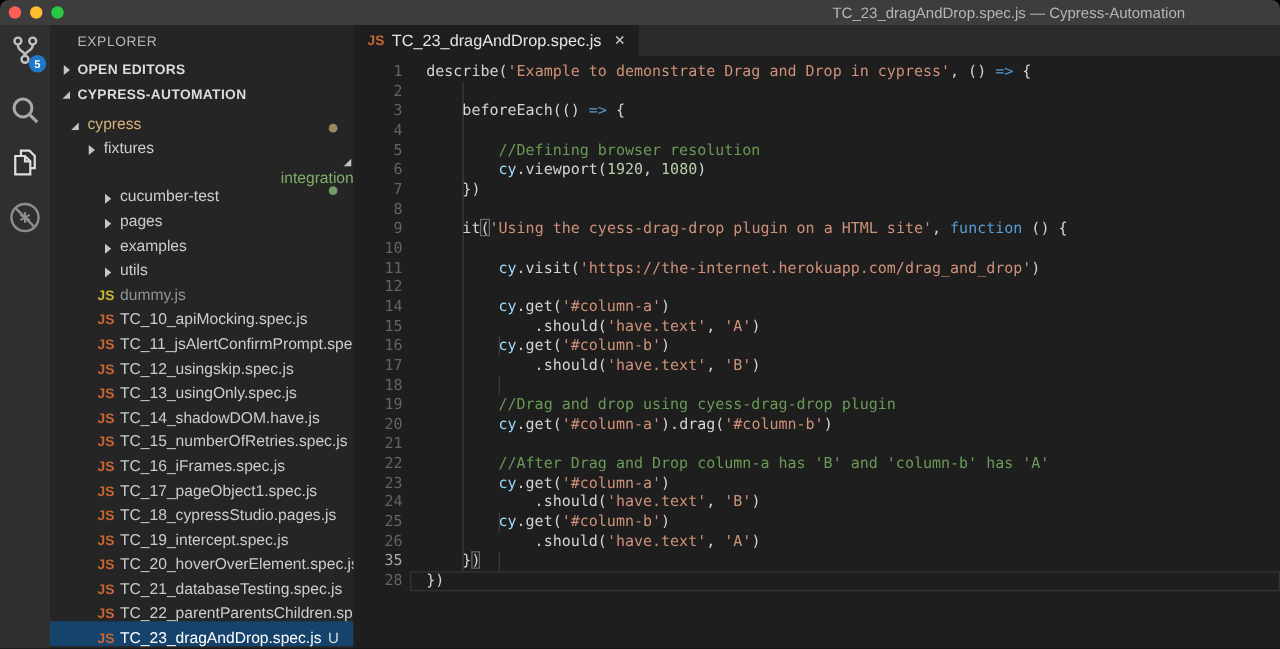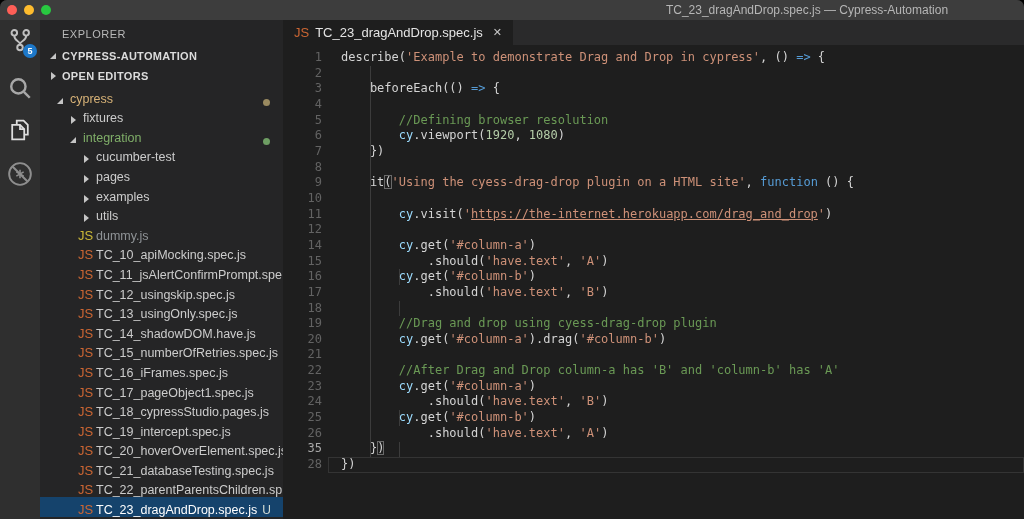--- a/index.html
+++ b/index.html
@@ -36,21 +36,21 @@
   .section-row .section-label { margin-left:4px; }
   .twisty { width:10px; height:10px; position:relative; flex:none; }
   .twisty.collapsed::before { content:''; position:absolute; left:3px; top:1px;
       border-left:5px solid #c5c5c5; border-top:4px solid transparent; border-bottom:4px solid transparent; }
   .twisty.expanded::before { content:''; position:absolute; left:2px; top:2px;
       width:0; height:0; border-bottom:6px solid #c5c5c5; border-left:6px solid transparent; }
   .tree-row { height:19.6px; display:flex; align-items:flex-end; font-size:12.5px;
               color:#cccccc; cursor:pointer; white-space:nowrap; }
   .tree-row .label { margin-left:5px; }
   .tree-row.selected { background:#15436c; color:#ffffff; }
-  .js-glyph { font-size:13px; font-weight:normal; width:12px; margin-right:1px; flex:none; }
+  .js-glyph { font-size:11px; font-weight:bold; width:12px; margin-right:1px; flex:none; }
   .js-glyph.orange { color:#cc6633; } .js-glyph.yellow { color:#cbb837; }
   .label.modified { color:#d7b277; } .label.untracked { color:#7fae68; } .label.muted { color:#8f9396; }
   .git-dot { width:7px; height:7px; border-radius:50%; margin-left:auto; margin-right:13px; flex:none; }
   .git-dot.modified { background:#9a8a60; } .git-dot.untracked { background:#6e9e63; }
   .suffix { margin-left:auto; margin-right:12px; font-size:12px; color:#d6ded6; }
 
   
   .editor { flex:1; background:#1e1e1e; display:flex; flex-direction:column; min-width:0; }
   .tabbar { height:25px; background:#2a2a2b; display:flex; flex:none; }
   .tab { display:flex; align-items:center; background:#1e1e1e; padding:0 11px; cursor:pointer; }
@@ -59,21 +59,21 @@
   .tab-close { font-size:11px; color:#c8c8c8; margin-left:10px; cursor:pointer; }
 
   .code { position:relative; flex:1; overflow:hidden; font-family:"DejaVu Sans Mono", monospace;
           font-size:12px; padding-top:5px; }
   .code-line { display:flex; height:15.66px; line-height:15.66px; white-space:pre; position:relative; z-index:1; }
   .ln { width:39px; text-align:right; color:#636363; flex:none; }
   .ln.active { color:#a8a8a8; }
   .lc { padding-left:19px; }
   .tok-fg{color:#d4d4d4} .tok-str{color:#ce9178} .tok-kw{color:#569cd6}
   .tok-var{color:#9cdcfe} .tok-com{color:#6a9955} .tok-num{color:#b5cea8}
-  .tok-link{text-decoration:underline}
+  .tok-link{}
   .tok-match{ outline:1px solid #6a6a6a; outline-offset:-1px; }
   .overlay { position:absolute; inset:0; pointer-events:none; z-index:0; }
   .indent-guide { position:absolute; width:1px; background:#3c3c3c; }
   .current-line { position:absolute; left:45px; right:0; border:1px solid #343434; }
 </style>
 </head>
 <body>
 
 <div class="window">
 
@@ -116,38 +116,38 @@
           <circle cx="8" cy="8" r="6.2"></circle>
           <path d="M3.7 3.7 L12.3 12.3"></path>
           <path d="M8 5.6 V10.4 M5.9 6.8 L10.1 9.2 M10.1 6.8 L5.9 9.2" stroke-width="0.9"></path>
         </svg>
       </div>
     </div>
 
     <div class="sidebar">
       <div class="sidebar-title">EXPLORER</div>
       <div class="section-row">
+        <span class="twisty collapsed"></span>
+        <span class="section-label">OPEN EDITORS</span>
+      </div>
+      <div class="section-row">
         <span class="twisty expanded"></span>
         <span class="section-label">CYPRESS-AUTOMATION</span>
-      </div>
-      <div class="section-row">
-        <span class="twisty collapsed"></span>
-        <span class="section-label">OPEN EDITORS</span>
       </div>
       <div id="file-tree">
           <div class="tree-row" style="padding-left: 15px;">
             <span class="twisty expanded"></span>
             <span class="label modified">cypress</span>
             <span class="git-dot modified"></span>
           </div>
           <div class="tree-row" style="padding-left: 28px;">
             <span class="twisty collapsed"></span>
             <span class="label">fixtures</span>
           </div>
-          <div class="tree-row" style="padding-left: 28px;">
+          <div class="tree-row" style="padding-left: 28px; flex-direction: column;">
             <span class="twisty expanded"></span>
             <span class="label untracked">integration</span>
             <span class="git-dot untracked"></span>
           </div>
           <div class="tree-row" style="padding-left: 41px;">
             <span class="twisty collapsed"></span>
             <span class="label">cucumber-test</span>
           </div>
           <div class="tree-row" style="padding-left: 41px;">
             <span class="twisty collapsed"></span>

